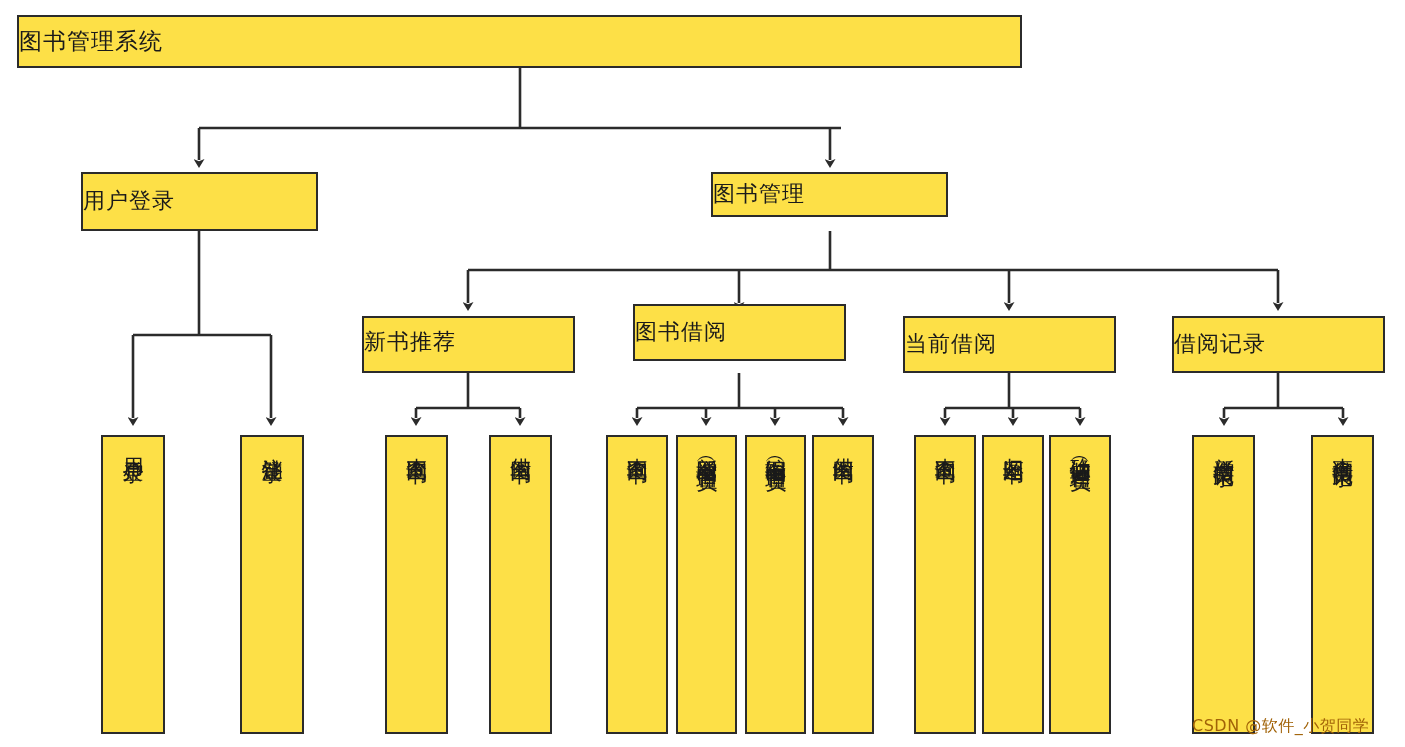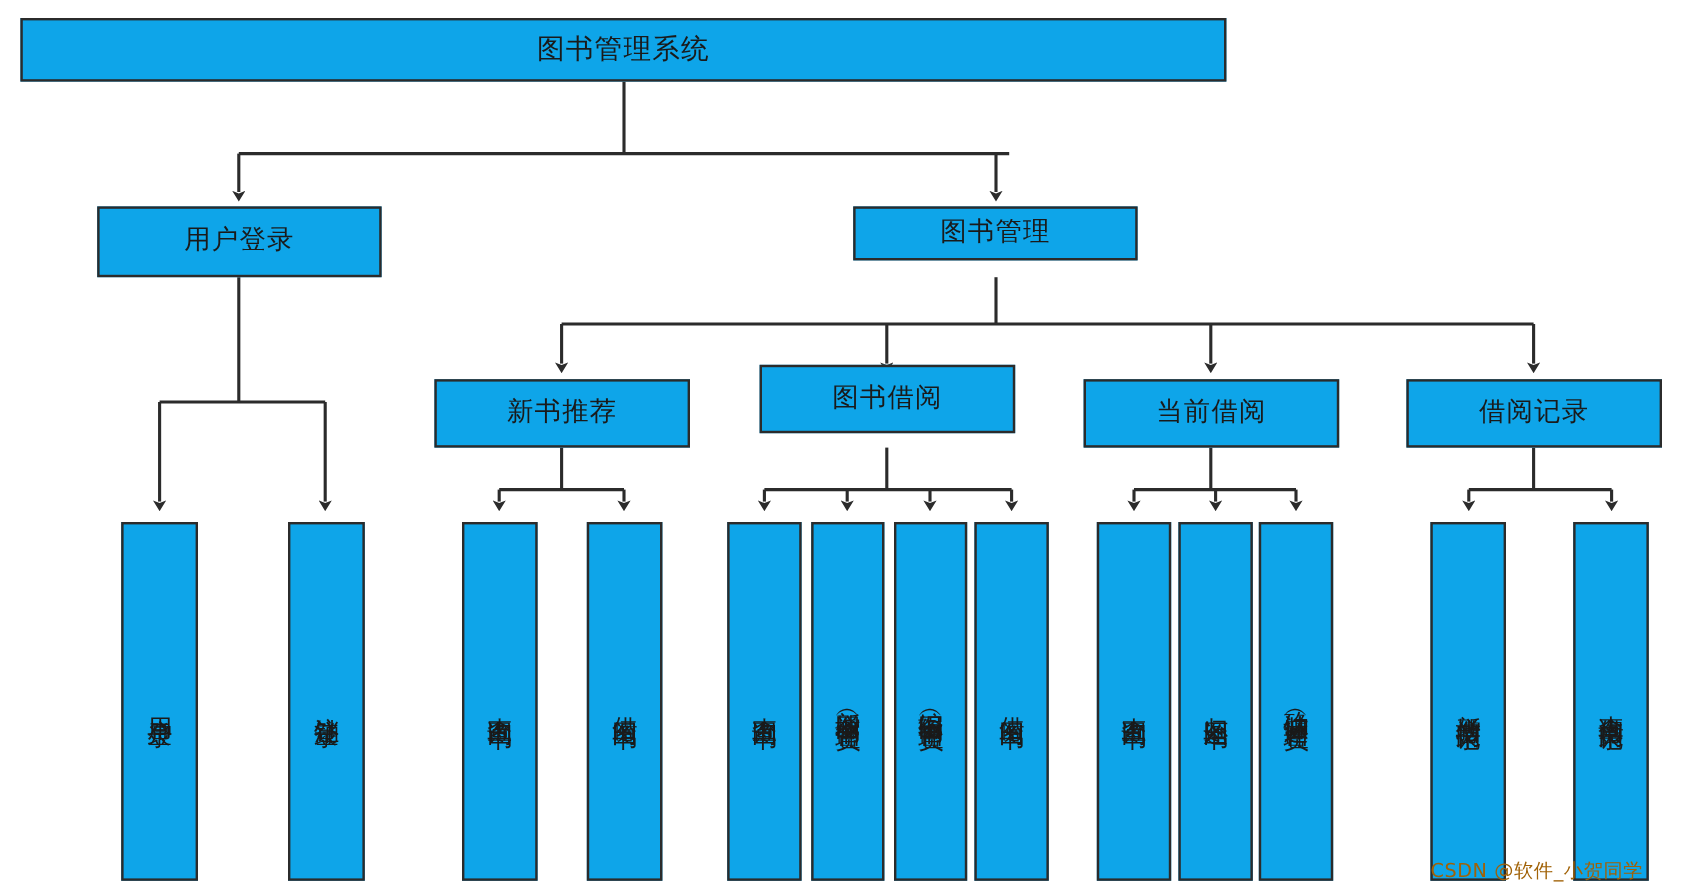--- a/index.html
+++ b/index.html
@@ -22,24 +22,23 @@
     left: 0;
     top: 0;
     width: 1405px;
     height: 747px;
     pointer-events: none;
   }
   .node {
     position: absolute;
     box-sizing: border-box;
     border: 2px solid #2b2b2b;
-    background: #0ea5e9;
+    background: #fde047;
     display: flex;
     align-items: center;
-    justify-content: center;
     color: #1a1a1a;
   }
   .node.horiz {
     font-size: 22px;
     letter-spacing: 1px;
     line-height: 1.2;
   }
   .node.root {
     font-size: 23px;
   }
@@ -125,21 +124,21 @@
     <span>图书管理系统</span>
   </div>
 
   <div class="node horiz" style="left:81px; top:172px; width:237px; height:59px;">
     <span>用户登录</span>
   </div>
   <div class="node horiz" style="left:711px; top:172px; width:237px; height:45px;">
     <span>图书管理</span>
   </div>
 
-  <div class="node horiz" style="left:362px; top:316px; width:213px; height:57px;">
+  <div class="node horiz" style="left:362px; top:316px; width:213px; height:57px;font-family:Liberation Mono, monospace;">
     <span>新书推荐</span>
   </div>
   <div class="node horiz" style="left:633px; top:304px; width:213px; height:57px;">
     <span>图书借阅</span>
   </div>
   <div class="node horiz" style="left:1172px; top:316px; width:213px; height:57px;">
     <span>借阅记录</span>
   </div>
   <div class="node horiz" style="left:903px; top:316px; width:213px; height:57px;">
     <span>当前借阅</span>

